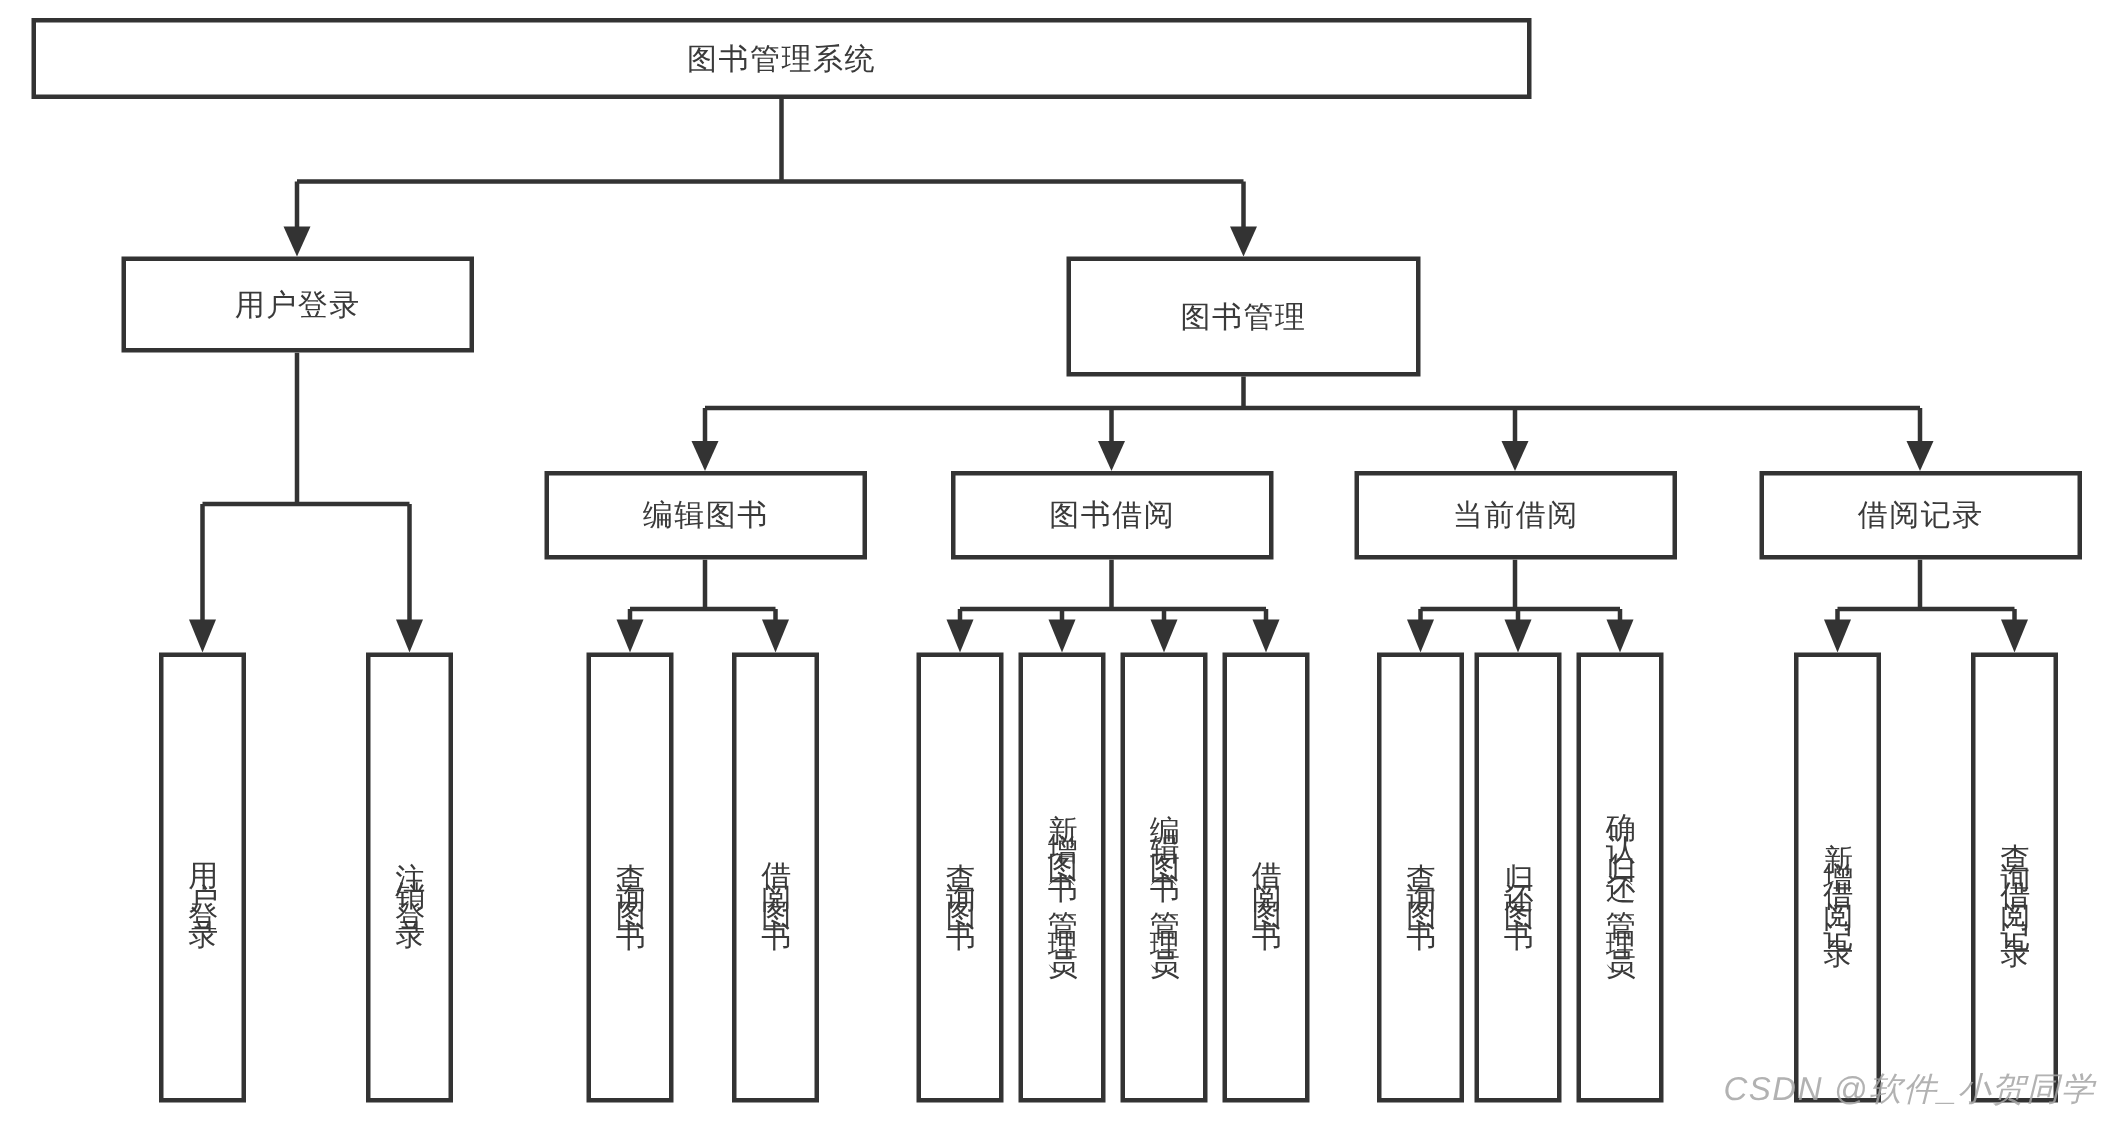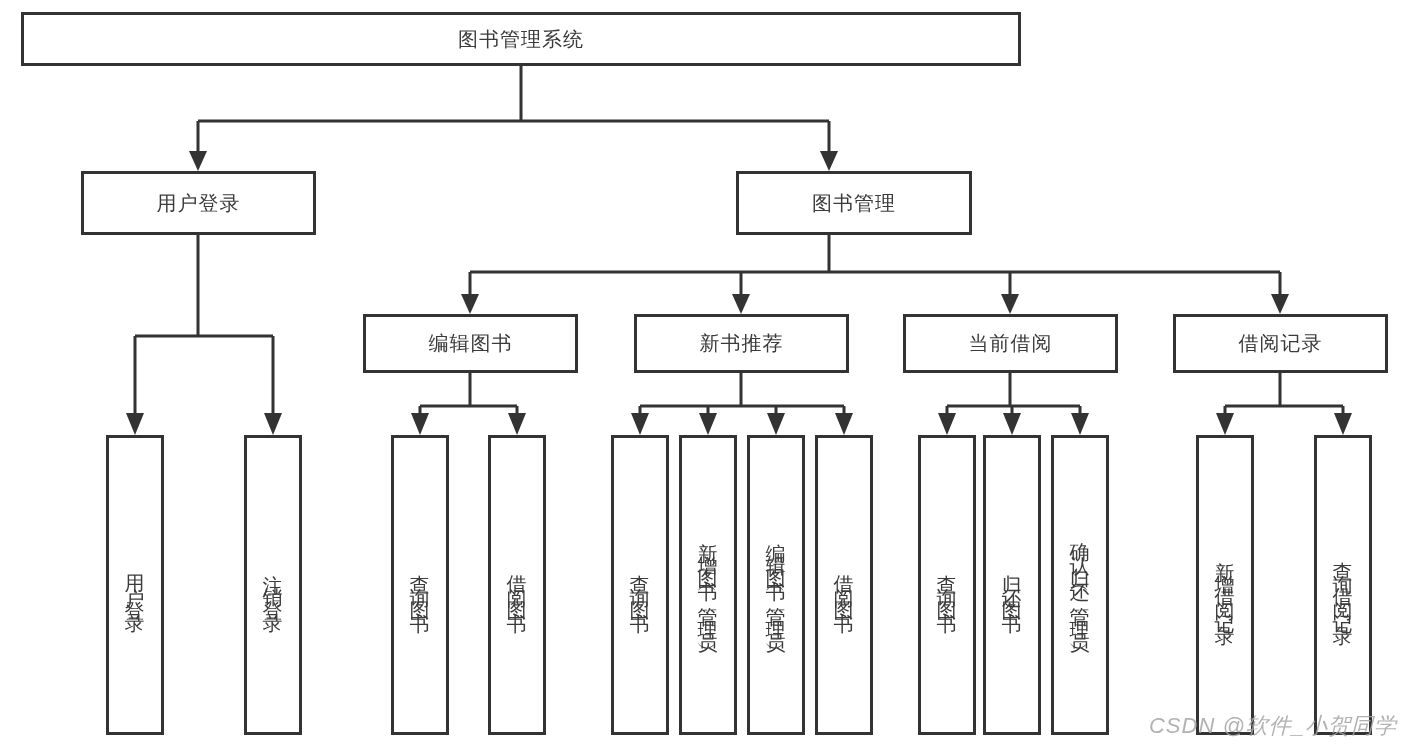--- a/index.html
+++ b/index.html
@@ -61,29 +61,29 @@
     </g>
   </svg>
 
   <div class="box" style="left:21px;top:12px;width:1000px;height:54px">
     <span class="hlabel">图书管理系统</span>
   </div>
 
   <div class="box" style="left:81px;top:171px;width:235px;height:64px">
     <span class="hlabel">用户登录</span>
   </div>
-  <div class="box" style="left:736px;top:171px;width:236px;height:64px">
+  <div class="box" style="left:711px;top:171px;width:236px;height:80px">
     <span class="hlabel">图书管理</span>
   </div>
 
   <div class="box" style="left:363px;top:314px;width:215px;height:59px">
     <span class="hlabel">编辑图书</span>
   </div>
   <div class="box" style="left:634px;top:314px;width:215px;height:59px">
-    <span class="hlabel">新书推荐</span>
+    <span class="hlabel">图书借阅</span>
   </div>
   <div class="box" style="left:903px;top:314px;width:215px;height:59px">
     <span class="hlabel">当前借阅</span>
   </div>
   <div class="box" style="left:1173px;top:314px;width:215px;height:59px">
     <span class="hlabel">借阅记录</span>
   </div>
 
   <div class="box" style="left:106px;top:435px;width:58px;height:300px">
     <span class="vtext">用户登录</span>

